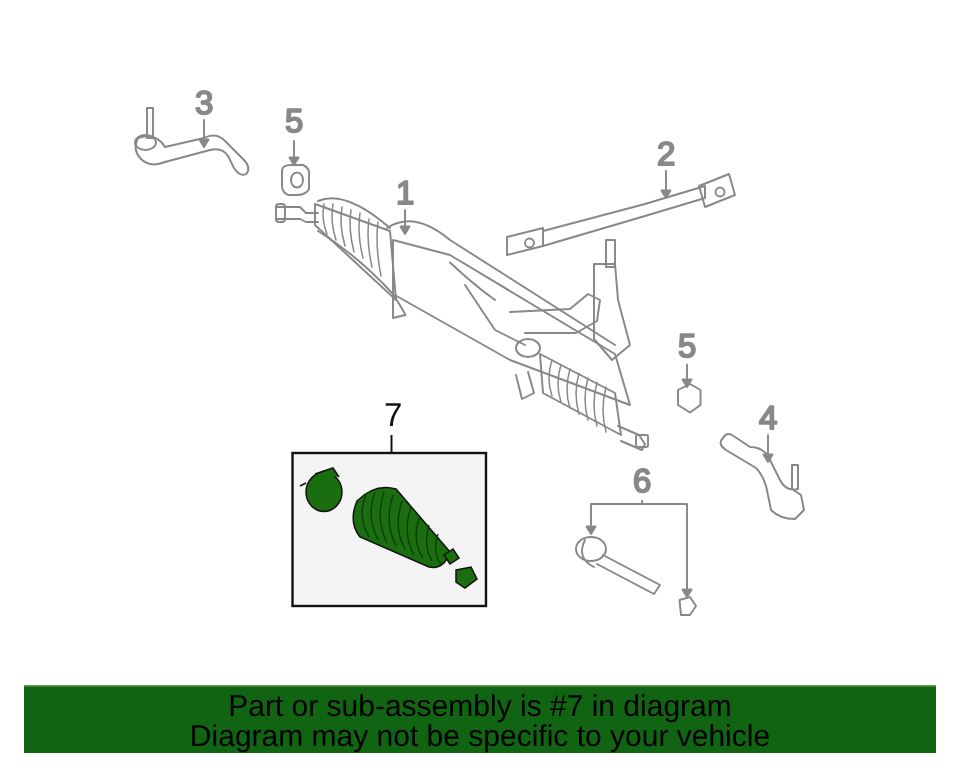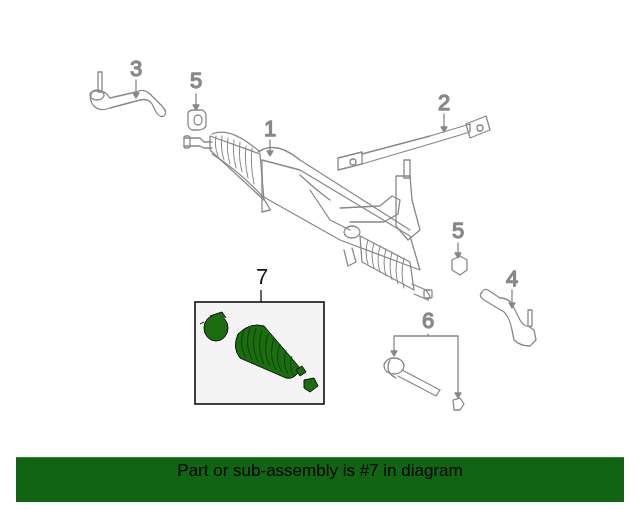--- a/index.html
+++ b/index.html
@@ -3,21 +3,21 @@
   <meta charset="utf-8">
   <style>
     html, body { margin:0; padding:0; background:#ffffff; }
     body { width:640px; height:512px; position:relative; overflow:hidden; font-family:"Liberation Sans", sans-serif; }
     #diagram { position:absolute; left:0; top:0; width:640px; height:450px; }
     .callout { font-family:"Liberation Sans", sans-serif; font-size:22px; fill:#888; }
     .callout-dark { font-family:"Liberation Sans", sans-serif; font-size:22px; fill:#111; }
     .banner {
       position:absolute; left:16px; top:457px; width:608px; height:45px;
       background:#116411; border-top:1px solid #3f8a2f;
-      color:#000; text-align:center; font-size:17px; line-height:20px;
+      color:#000; text-align:center; font-size:20px; line-height:20px;
       padding-top:3px; box-sizing:border-box;
     }
     .banner div { white-space:nowrap; }
   </style>
 </head>
 <body>
 
 <svg id="diagram" viewBox="0 0 640 450" xmlns="http://www.w3.org/2000/svg">
   <g fill="none" stroke="#888" stroke-width="1.3" stroke-linejoin="round" stroke-linecap="round">
 
@@ -139,13 +139,14 @@
         <path d="M292 356 Q288 368 294 376"></path>
       </g>
       <path d="M296 370 L302 366 L306 372 L300 376 Z"></path>
       <path d="M304 380 L314 378 L318 386 L310 392 L304 388 Z"></path>
     </g>
   </g>
 </svg>
 
 <div class="banner">
   <div>Part or sub-assembly is #7 in diagram</div>
+  <div>Diagram may not be specific to your vehicle</div>
 </div>
 
 </body></html>

